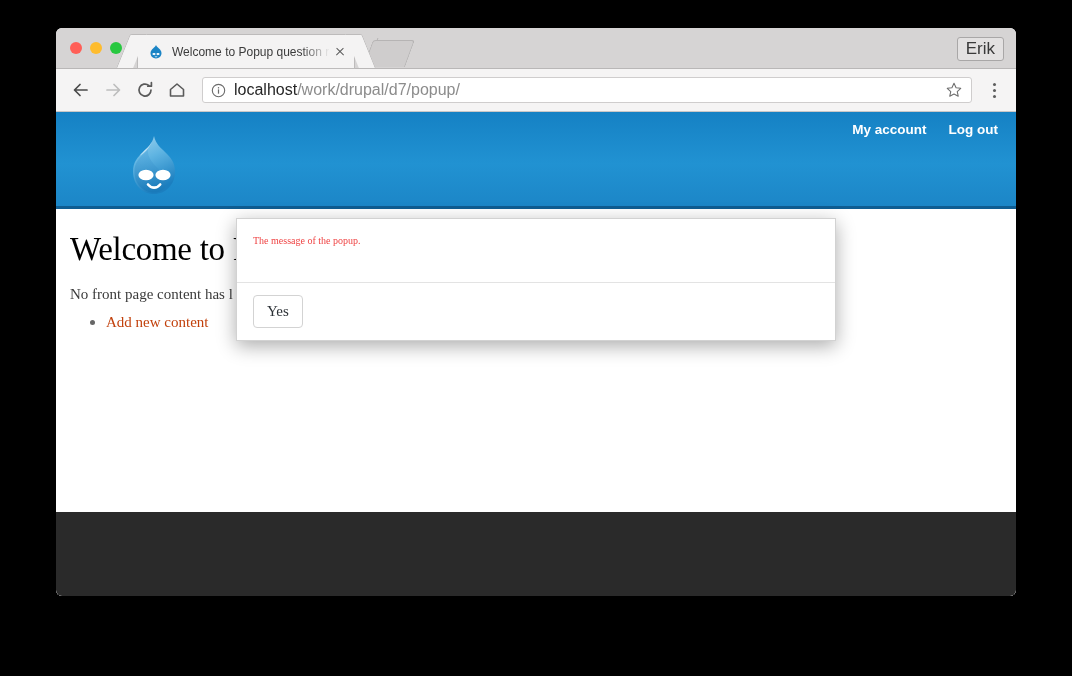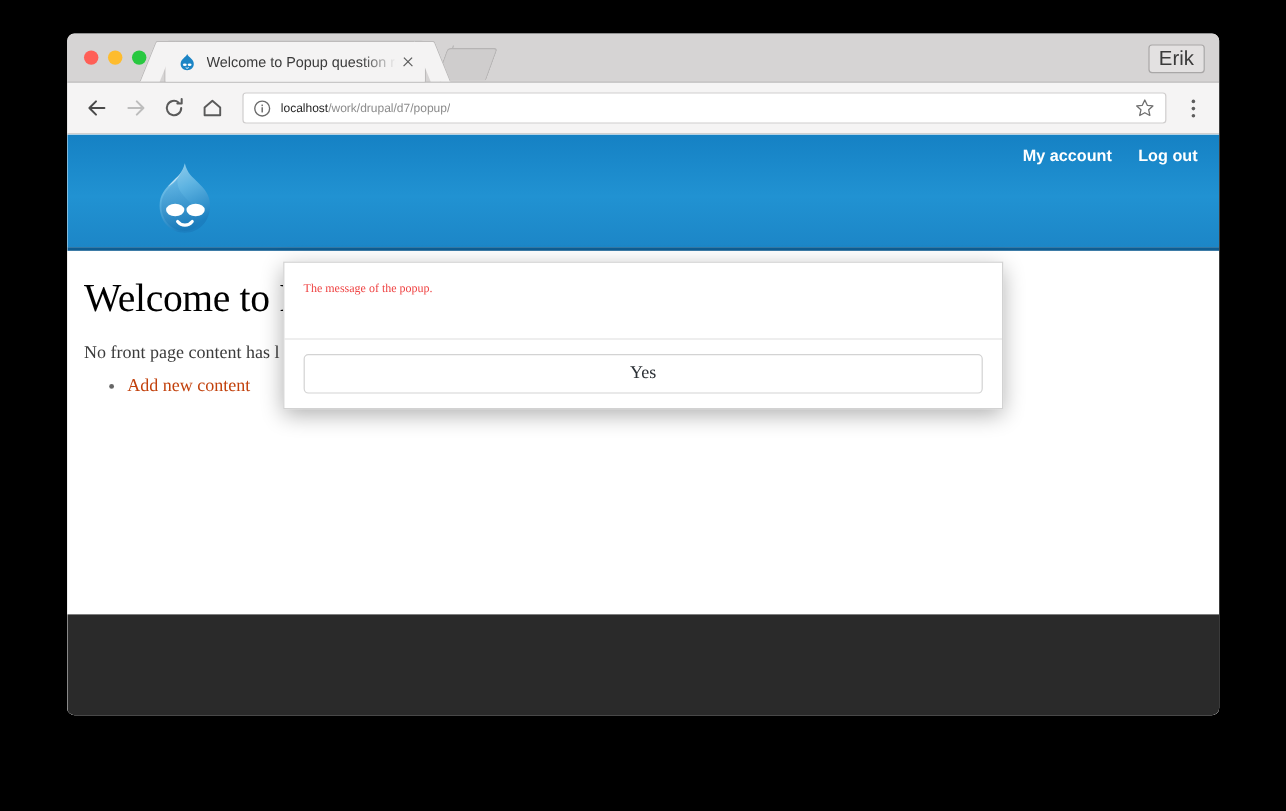--- a/index.html
+++ b/index.html
@@ -204,21 +204,21 @@
     box-sizing: border-box;
     cursor: text;
   }
   .info-icon {
     flex: 0 0 15px;
     width: 15px;
     height: 15px;
     margin-right: 8px;
   }
   .url {
-    font-size: 10px;
+    font-size: 16px;
     white-space: nowrap;
     overflow: hidden;
   }
   .url-host { color: #262626; }
   .url-path { color: #8c8c8c; }
   .star-btn {
     flex: 0 0 18px;
     width: 18px;
     height: 18px;
     margin-left: auto;
@@ -359,21 +359,20 @@
     padding: 16px 16px 36px 16px;
     border-bottom: 1px solid #e3e3e3;
     font-size: 10px;
     color: #ef4444;
   }
   .dialog-footer {
     padding: 12px 16px;
     display: flex;
     justify-content: space-between;
     gap: 9px;
-    flex-direction: column;
   }
   .dlg-btn {
     font-family: "Liberation Serif", serif;
     font-size: 15px;
     color: #2c3136;
     background: #ffffff;
     border: 1px solid #d3d3d3;
     border-radius: 4px;
     padding: 7px 13px;
     cursor: pointer;

